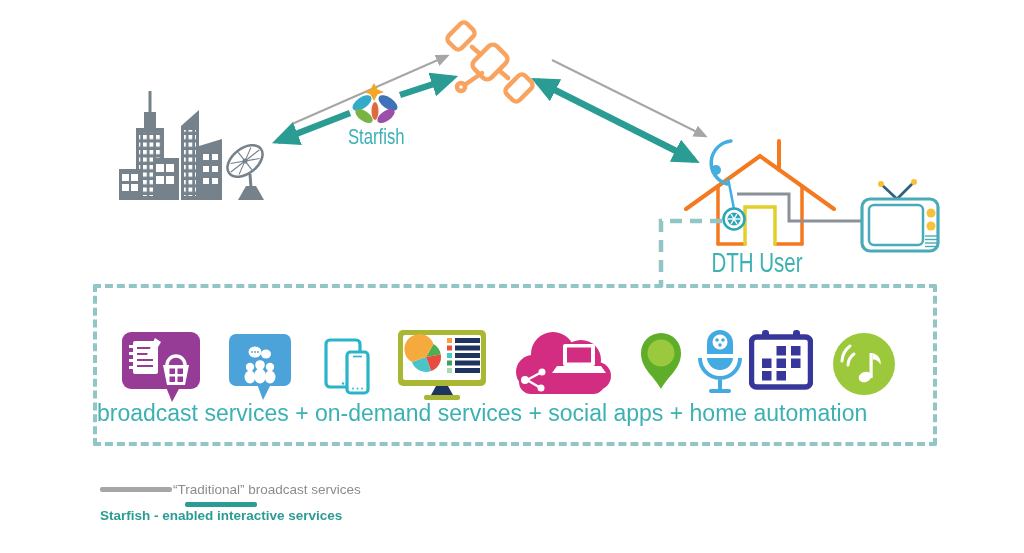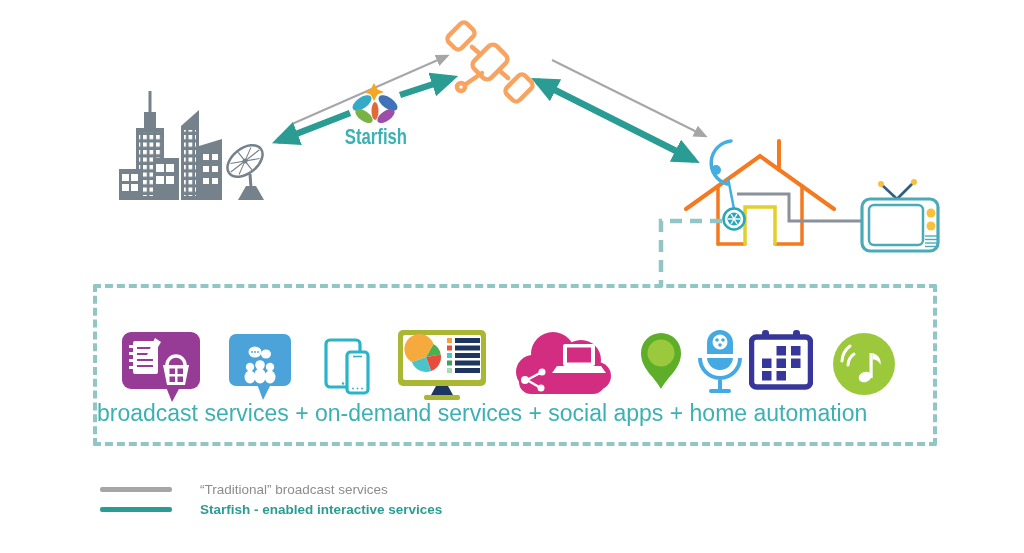--- a/index.html
+++ b/index.html
@@ -2,40 +2,40 @@
 <html><head>
 <meta charset="utf-8">
 <style>
   html,body{margin:0;padding:0;}
   .stage{
     position:relative;width:1024px;height:553px;background:#ffffff;
     font-family:"Liberation Sans",sans-serif;overflow:hidden;
   }
   svg{display:block;}
   .layer{position:absolute;left:0;top:0;}
-  .label{position:absolute;color:#3cb1b3;white-space:nowrap;font-weight:bold;}
+  .label{position:absolute;color:#3cb1b3;white-space:nowrap;}
   .cond{display:inline-block;transform:scaleX(0.72);transform-origin:left center;letter-spacing:0px;}
   .cond-c{display:inline-block;transform:scaleX(0.76);transform-origin:center center;}
   .label-hq{left:84px;top:203px;font-size:28px;}
   .label-starfish{left:326px;top:124px;width:100px;text-align:center;font-size:22px;}
   .label-dth{left:682px;top:248px;width:150px;text-align:center;font-size:27px;}
   .services-box{
     position:absolute;left:93px;top:284px;width:844px;height:162px;
     box-sizing:border-box;border:4px dashed #92c5c6;border-radius:2px;
   }
   .services-caption{
     position:absolute;left:0;right:0;top:112px;text-align:left;
     font-size:23px;color:#3cb1b3;
   }
   .icon{position:absolute;}
-  .legend{position:absolute;left:100px;display:flex;align-items:center;gap:28px;}
+  .legend{position:absolute;left:100px;display:flex;align-items:center;gap:1px;}
   .legend-swatch{width:72px;height:5px;border-radius:2px;}
   .legend-label{font-size:13.5px;}
   .legend-row-1{top:482px;}
-  .legend-row-2{top:502px;}
+  .legend-row-2{top:502px;flex-direction:column;}
   .legend-row-1 .legend-label{color:#8c8c8c;}
   .legend-row-2 .legend-label{color:#2b9c93;font-weight:700;}
 </style>
 </head>
 <body>
 
 <div class="stage">
 
   <svg class="layer" width="1024" height="553" viewBox="0 0 1024 553">
     <defs>
@@ -161,20 +161,21 @@
           <line x1="925" y1="239.5" x2="937" y2="239.5"></line>
         <line x1="925" y1="243" x2="937" y2="243"></line>
           <line x1="925" y1="246.5" x2="937" y2="246.5"></line>
       </g>
     </g>
 
     <polyline points="722,221 661,221 661,287" fill="none" stroke="#92c5c6" stroke-width="4.5" stroke-dasharray="12 8"></polyline>
   </svg>
 
   <div class="label label-starfish"><span class="cond-c">Starfish</span></div>
+  <div class="label label-dth"><span class="cond-c">DTH User</span></div>
 
   <div class="services-box">
 
     <svg class="icon" style="left:25px;top:44px" width="78" height="72">
       <rect x="0" y="0" width="78" height="57" rx="9" fill="#963c96"></rect>
       <polygon points="44,55 58,55 50,70" fill="#963c96"></polygon>
       <rect x="11" y="9" width="25" height="33" rx="2" fill="#fff"></rect>
       <rect x="7" y="13" width="6" height="3" fill="#fff"></rect>
         <rect x="7" y="20" width="6" height="3" fill="#fff"></rect>
       <rect x="7" y="27" width="6" height="3" fill="#fff"></rect>

